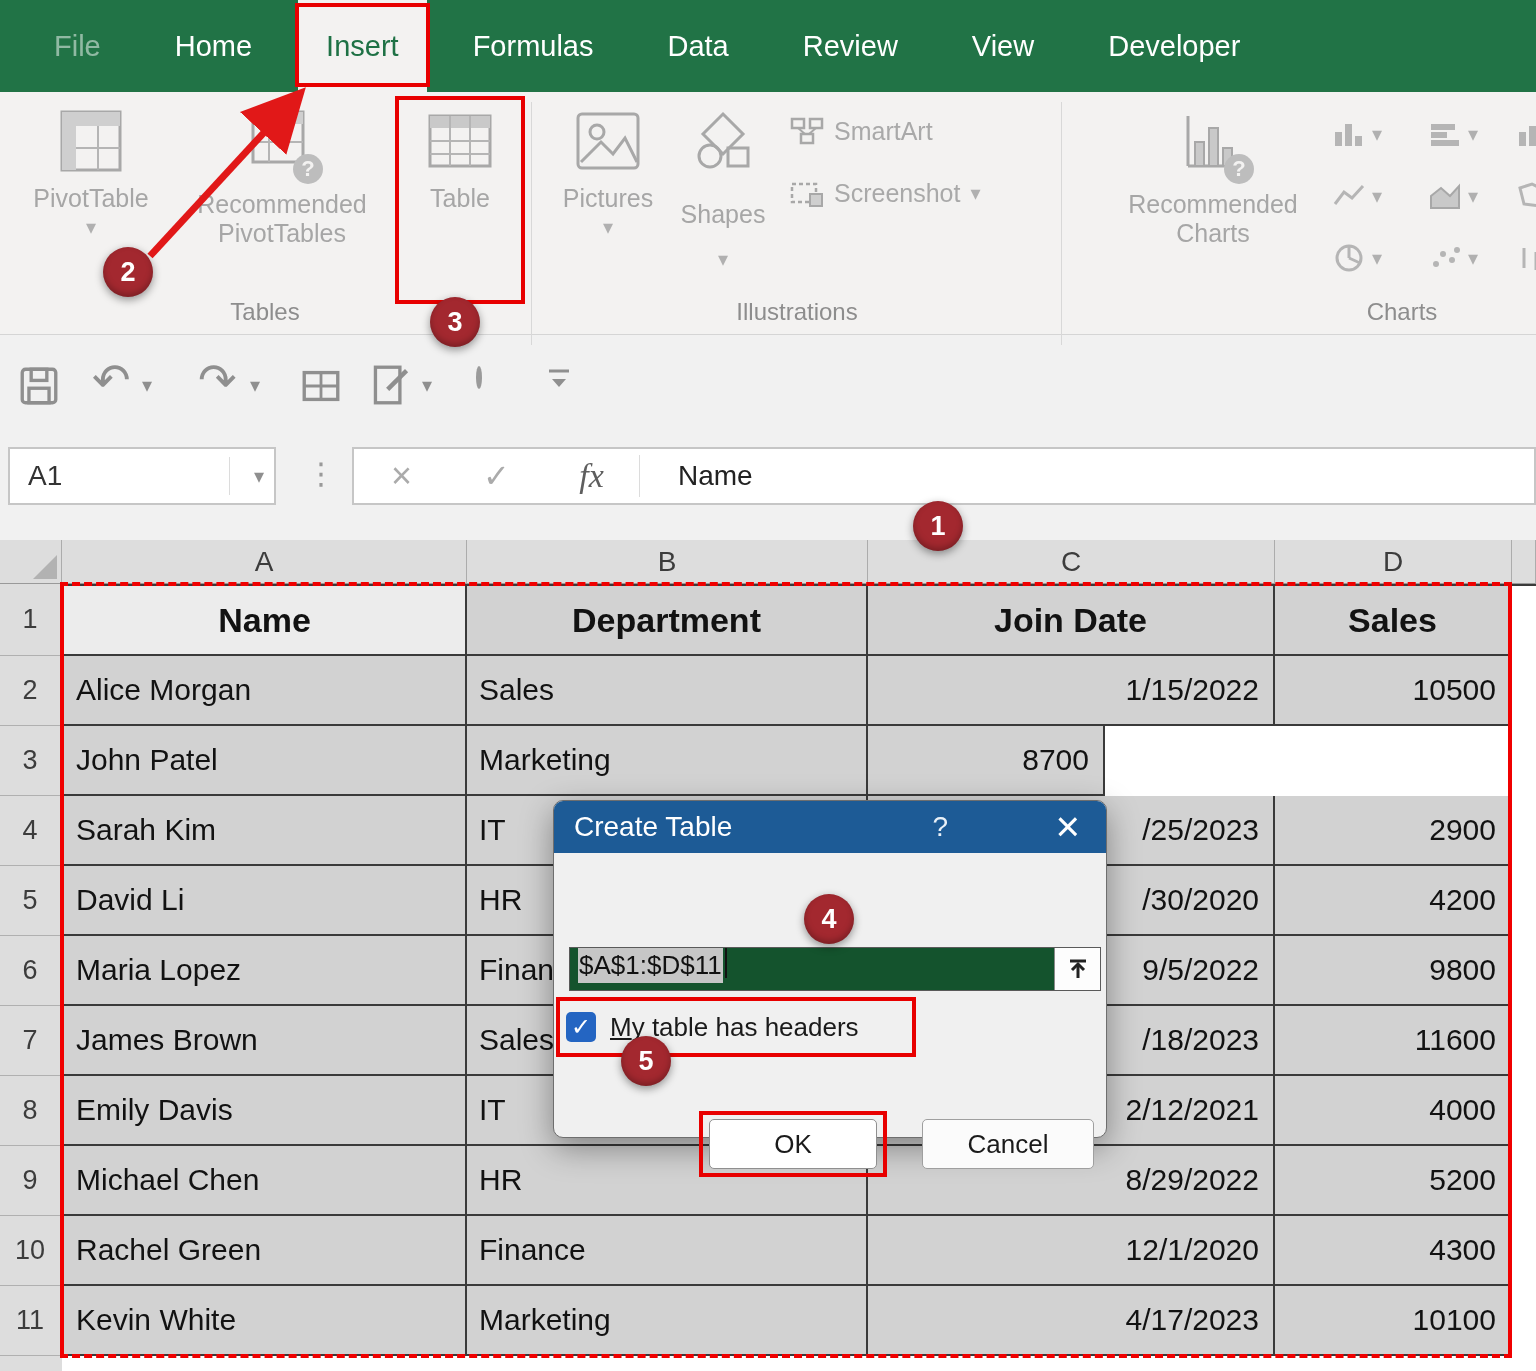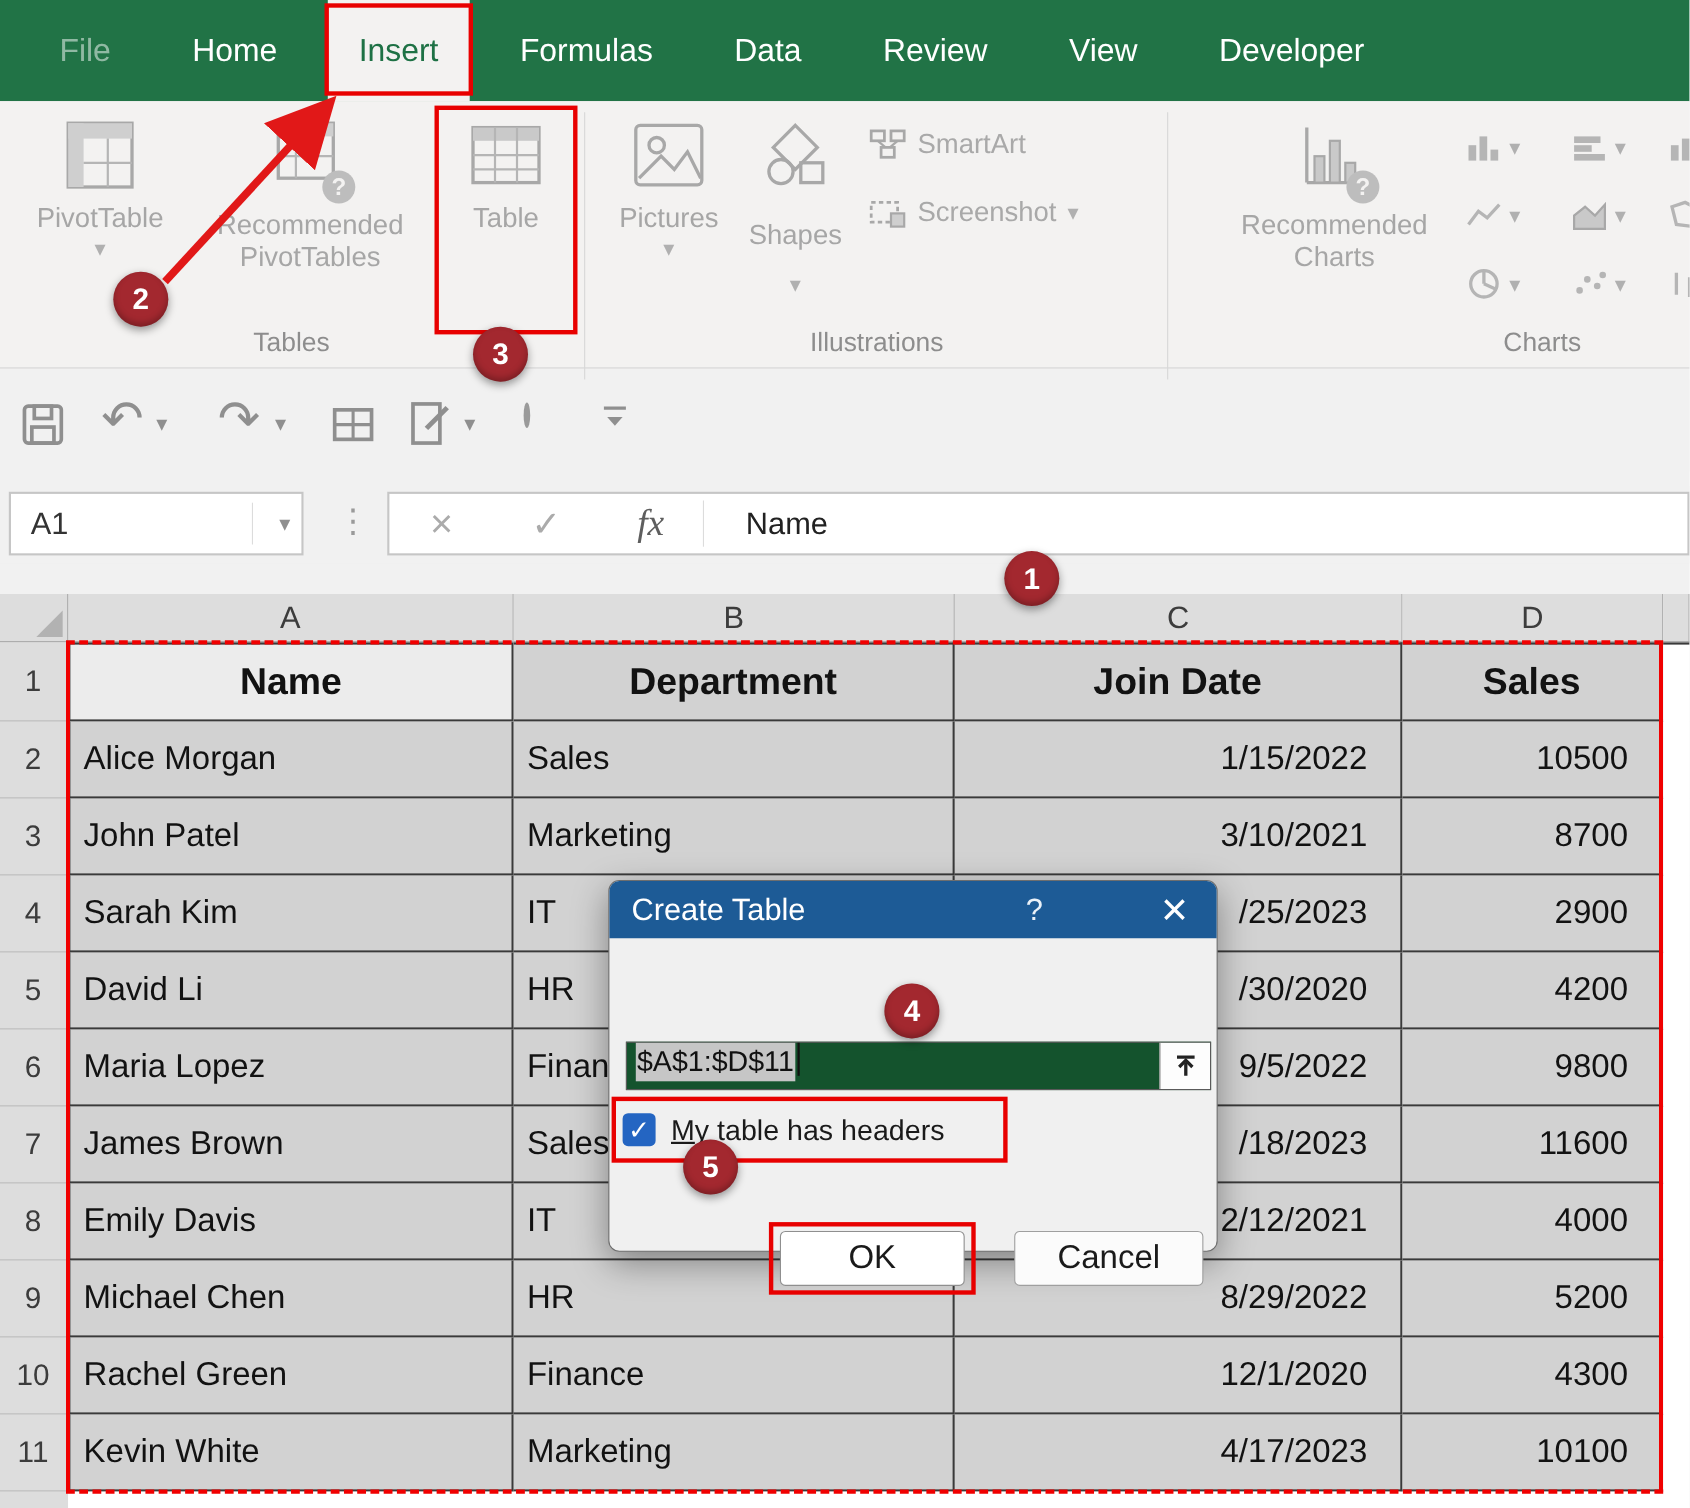--- a/index.html
+++ b/index.html
@@ -52,21 +52,21 @@
   .colhead { height:44px; background:#DDDDDD; border-right:1px solid #ACACAC; border-bottom:1px solid #999; display:flex; align-items:center; justify-content:center; font-size:28px; color:#3C3C3C; }
   .col0 { width:405px; } .col1 { width:401px; } .col2 { width:407px; } .col3 { width:237px; }
   .sliver { flex:1; }
   .cells { position:absolute; left:0; top:584px; width:1536px; }
   .grow { display:flex; height:70px; }
   .grow.hdr { height:72px; }
   .rh { width:62px; background:#DDDDDD; border-right:2px solid #9A9A9A; border-bottom:1px solid #B0B0B0; display:flex; align-items:center; justify-content:center; font-size:27px; color:#3C3C3C; }
   .c { background:#D2D2D2; border-right:2px solid #3A3A3A; border-bottom:2px solid #3A3A3A; display:flex; align-items:center; font-size:30px; font-weight:500; color:#121212; padding-left:12px; overflow:hidden; white-space:nowrap; }
   .c.col0 { border-left:2px solid #3A3A3A; }
   .grow.hdr .c { border-top:2px solid #3A3A3A; }
-  .c.num { justify-content:flex-end; padding-right:30px; padding-left:0; }
+  .c.num { justify-content:flex-end; padding-right:14px; padding-left:0; }
   .c.hc { justify-content:center; font-weight:700; font-size:34px; padding:0; }
   .c.active { background:#ECECEC; }
   .c.sliver { background:#fff; border-right:none; border-bottom:none; }
   .grow.filler { height:15px; }
   .grow.filler .rh { border:none; }
   .grow.filler .c { background:#fff; border:none; }
   .range-outline { position:absolute; left:60px; top:582px; width:1452px; height:776px; border:4px solid #F00000; border-top-style:dashed; border-bottom-style:dashed; z-index:20; pointer-events:none; }
 
   
   .dialog { position:absolute; left:553px; top:800px; width:554px; height:338px; z-index:50; border-radius:10px; box-shadow:0 10px 32px rgba(0,0,0,.38); border:1px solid #6E6E6E; background:#F0F0F0; }
@@ -77,21 +77,21 @@
   .dlg-prompt { position:absolute; left:17px; top:44px; font-size:26px; color:#1A1A1A; }
   .dlg-input { position:absolute; left:15px; top:94px; width:532px; height:44px; background:#14532d; border:1px solid #5A5A5A; display:flex; align-items:flex-start; padding-left:8px; font-size:26px; color:#111; }
   .rangesel { background:#C6C6C6; padding:2px 1px; }
   .caret { display:inline-block; width:2px; height:30px; background:#111; margin-left:2px; vertical-align:middle; }
   .picker { position:absolute; right:0; top:0; bottom:0; width:46px; border-left:1px solid #8A8A8A; display:flex; align-items:center; justify-content:center; background:#FDFDFD; }
   .dlg-check { position:absolute; left:12px; top:150px; width:340px; height:48px; display:flex; align-items:center; gap:14px; }
   .cb { width:30px; height:30px; background:#2465C2; border-radius:5px; color:#fff; font-size:24px; display:flex; align-items:center; justify-content:center; }
   .cb-label { font-size:26px; color:#1A1A1A; }
   .cb-label::first-letter { text-decoration:underline; }
   .check-annot { inset:-6px -10px; }
-  .dlg-btn { position:absolute; top:266px; height:50px; font-family:"Liberation Sans", sans-serif; font-size:30px; color:#1A1A1A; border-radius:5px; display:flex; align-items:center; justify-content:center; }
+  .dlg-btn { position:absolute; top:266px; height:50px; font-family:"Liberation Sans", sans-serif; font-size:26px; color:#1A1A1A; border-radius:5px; display:flex; align-items:center; justify-content:center; }
   .okbtn { left:155px; width:168px; background:#FFFFFF; border:1px solid #8F8F8F; }
   .cancelbtn { left:368px; width:172px; background:#FBFBFB; border:1px solid #9F9F9F; }
   .ok-annot { inset:-9px -11px; }
 
   
   .circ { position:absolute; width:50px; height:50px; border-radius:50%; background:#A3282F; color:#fff; font-size:27px; font-weight:700; display:flex; align-items:center; justify-content:center; z-index:60; box-shadow:0 3px 8px rgba(0,0,0,.4), inset 0 -3px 6px rgba(0,0,0,.25); }
   .overlay { position:absolute; inset:0; z-index:60; pointer-events:none; }
 </style>
 </head>
 <body>
@@ -351,21 +351,20 @@
         <div class="c col0">Alice Morgan</div>
         <div class="c col1">Sales</div>
         <div class="c col2 num">1/15/2022</div>
         <div class="c col3 num">10500</div>
         <div class="c sliver"></div>
       </div>
       <div class="grow">
         <div class="rh">3</div>
         <div class="c col0">John Patel</div>
         <div class="c col1">Marketing</div>
-        <div class="c col2 num">3/10/2021</div>
         <div class="c col3 num">8700</div>
         <div class="c sliver"></div>
       </div>
       <div class="grow">
         <div class="rh">4</div>
         <div class="c col0">Sarah Kim</div>
         <div class="c col1">IT</div>
         <div class="c col2 num">/25/2023</div>
         <div class="c col3 num">2900</div>
         <div class="c sliver"></div>

